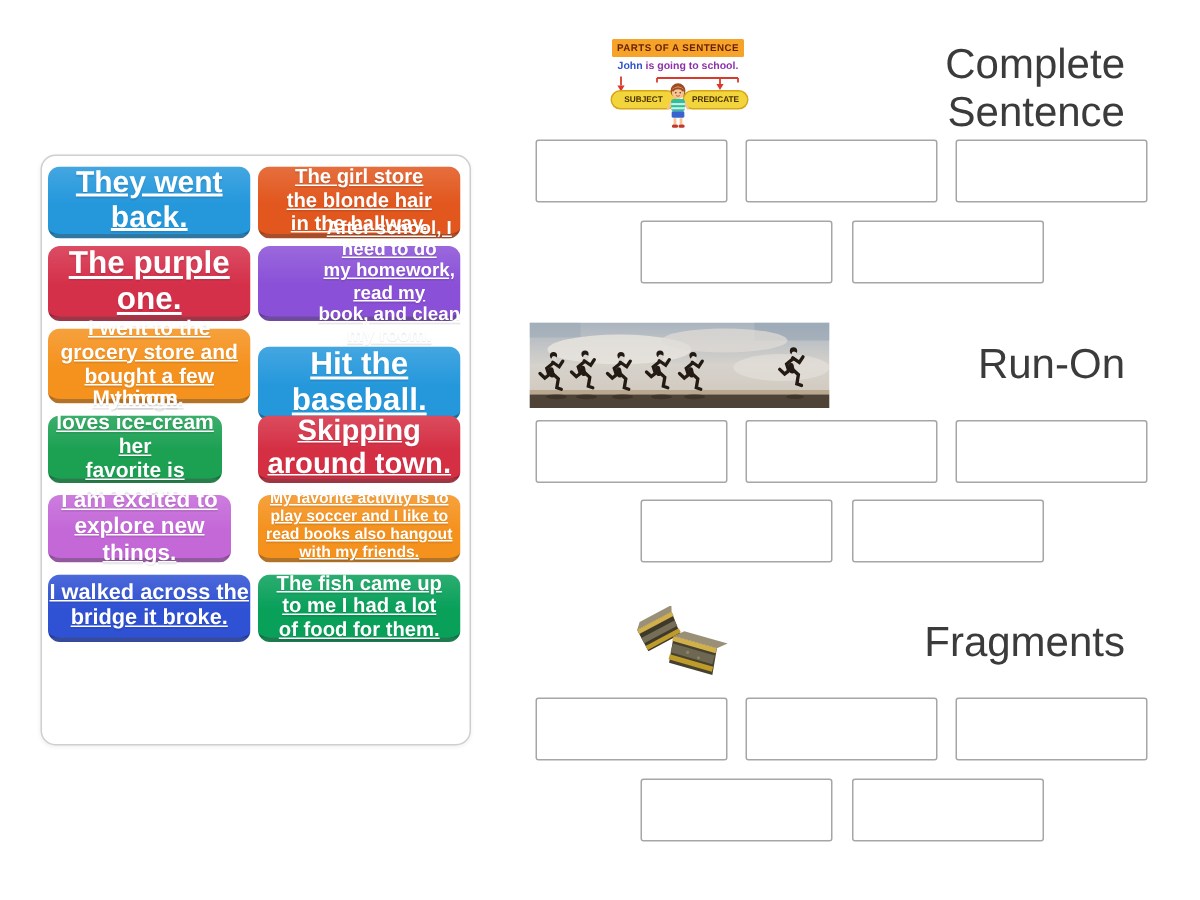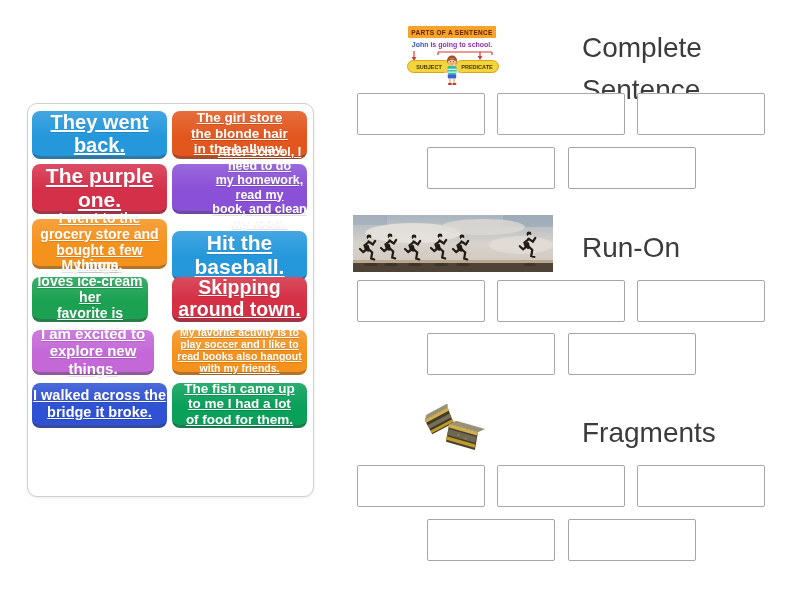--- a/index.html
+++ b/index.html
@@ -18,22 +18,22 @@
     position:absolute; border-radius:8px; color:#fff; font-weight:bold;
     display:flex; align-items:center; justify-content:center; text-align:center;
     white-space:pre-line; line-height:1.14; box-sizing:border-box;
     border-bottom:3px solid rgba(0,0,0,.28);
     background-image:linear-gradient(rgba(255,255,255,.14), rgba(255,255,255,0) 55%);
     cursor:grab; text-shadow:0 1px 1px rgba(0,0,0,.12);text-decoration:underline;
   }
   
   .heading {
     position:absolute; left:582px; width:168px; margin:0;
-    font-size:28px; line-height:42px; font-weight:400; color:#3b3b3b;
-    text-align:left; letter-spacing:0;
+    font-size:28px; line-height:32px; font-weight:400; color:#3b3b3b;
+    text-align:right; letter-spacing:0;
   }
   
   .slot {
     position:absolute; width:128px; height:42px; background:#fff;
     border:1px solid #a6a6a6; border-radius:2px; box-sizing:border-box;
   }
   
   .poster { position:absolute; left:402px; top:20px; width:100px; height:73px; background:#fff; }
   .poster-banner {
     position:absolute; left:6px; top:6px; width:88px; height:12px;

